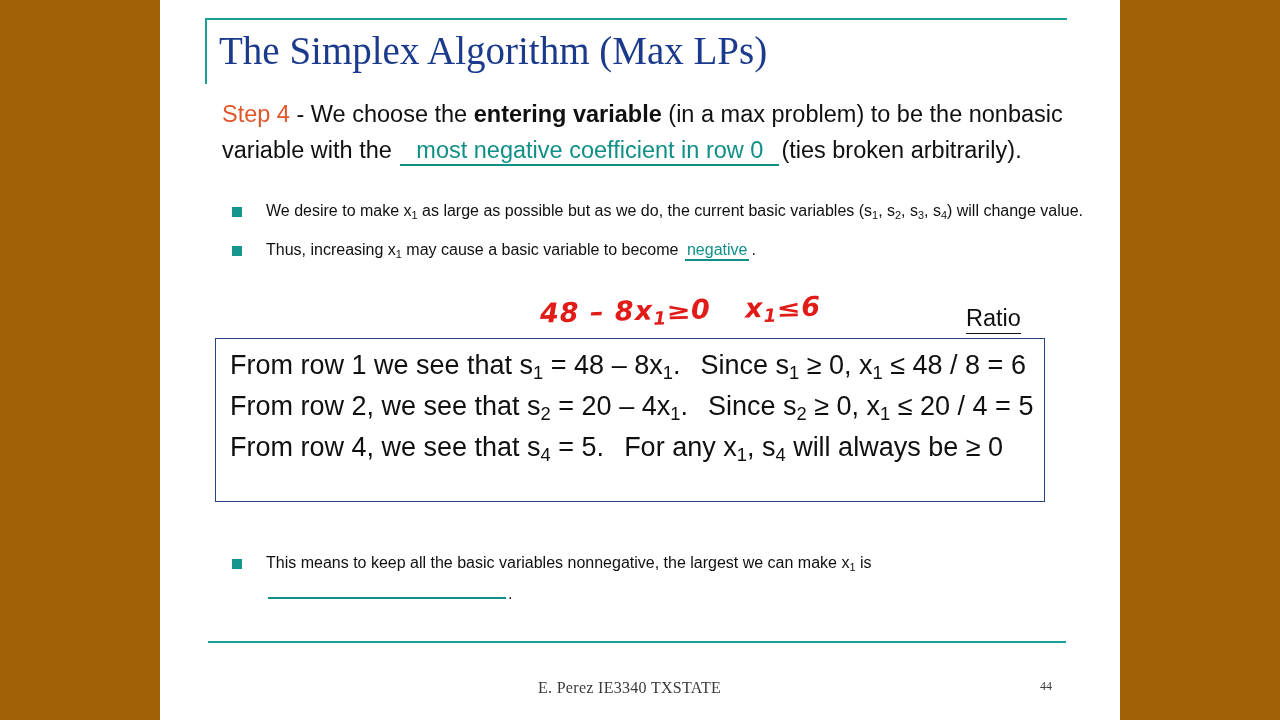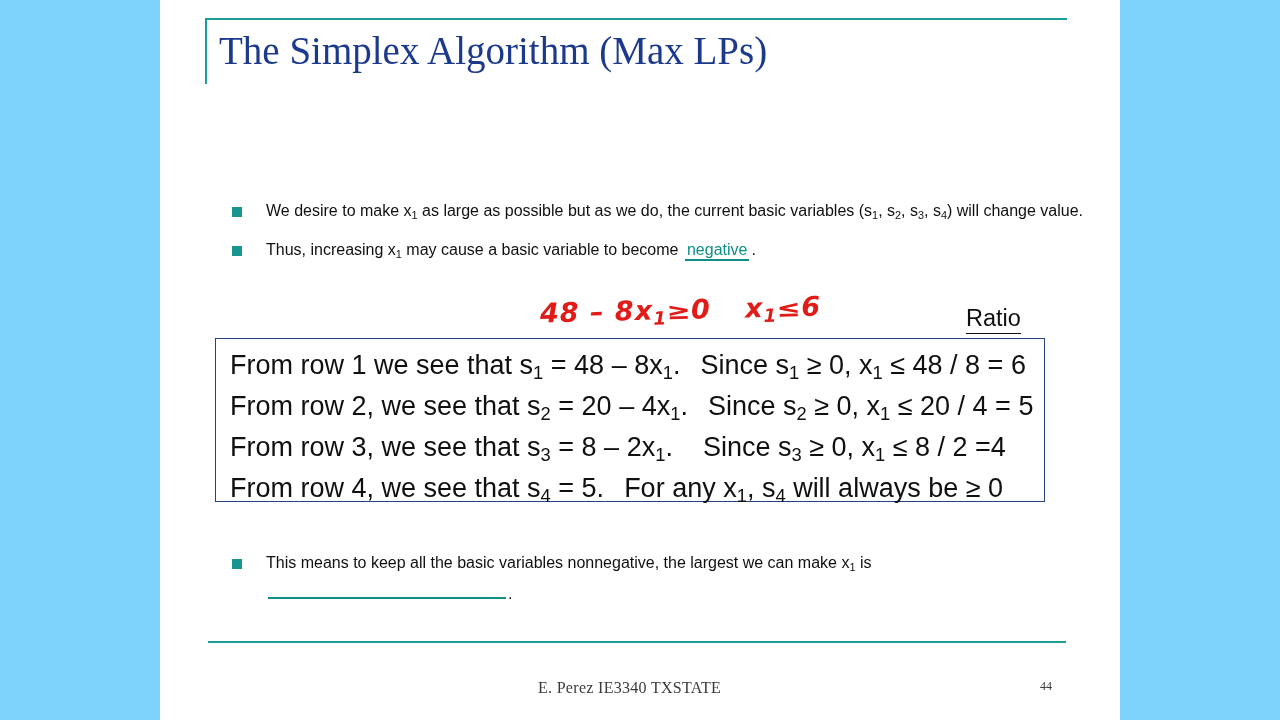--- a/index.html
+++ b/index.html
@@ -10,21 +10,21 @@
   body {
     width: 1280px;
     height: 720px;
     overflow: hidden;
     font-family: "Liberation Sans", sans-serif;
   }
   .stage {
     position: relative;
     width: 1280px;
     height: 720px;
-    background: #7dd3fc;
+    background: #a16207;
   }
   .slide {
     position: absolute;
     left: 160px;
     top: 0;
     width: 960px;
     height: 720px;
     background: #ffffff;
     overflow: hidden;
   }
@@ -209,20 +209,23 @@
 
   <div class="letterbox-left"></div>
   <div class="letterbox-right"></div>
 
   <div class="slide">
 
     <div class="title-block">
       <div class="title-text">The Simplex Algorithm (Max LPs)</div>
     </div>
 
+    <div class="para">
+      <span class="step-label">Step 4</span><span> - We choose the </span><span class="bold">entering variable</span><span> (in a max problem) to be the nonbasic variable  with the </span><span class="fill-in">most negative coefficient  in row 0</span><span>(ties broken arbitrarily).</span>
+    </div>
 
     <div class="bullets">
 
       <div class="bullet-row">
         <span class="bullet-sq"></span>
         <span><span>We desire to make x</span><sub>1</sub><span> as large as possible but as we do, the current basic variables  (s</span><sub>1</sub><span>, s</span><sub>2</sub><span>, s</span><sub>3</sub><span>, s</span><sub>4</sub><span>) will change value.</span></span>
       </div>
 
       <div class="bullet-row">
         <span class="bullet-sq"></span>
@@ -240,23 +243,20 @@
     <div class="rows-box">
 
       <div class="row-line">
         <span>From row 1 we see that s</span><sub>1</sub><span> = 48 – 8x</span><sub>1</sub><span>.</span><span class="row-gap-md"></span><span>Since s</span><sub>1</sub><span> ≥ 0, x</span><sub>1</sub><span> ≤ 48 / 8 = 6</span>
       </div>
 
       <div class="row-line">
         <span>From row 2, we see that s</span><sub>2</sub><span> = 20 – 4x</span><sub>1</sub><span>.</span><span class="row-gap-md"></span><span>Since s</span><sub>2</sub><span> ≥ 0, x</span><sub>1</sub><span> ≤ 20 / 4 = 5</span>
       </div>
 
-      <div class="row-line">
-        <span>From row 3, we see that s</span><sub>3</sub><span> = 8 – 2x</span><sub>1</sub><span>.</span><span class="row-gap-md"></span><span class="row-gap-sm"></span><span>Since s</span><sub>3</sub><span> ≥ 0, x</span><sub>1</sub><span> ≤ 8 / 2  =4</span>
-      </div>
 
       <div class="row-line">
         <span>From row 4, we see that s</span><sub>4</sub><span> = 5.</span><sub></sub><span></span><span class="row-gap-md"></span><span>For any x</span><sub>1</sub><span>,  s</span><sub>4</sub><span> will always  be ≥ 0</span>
       </div>
 
     </div>
 
     <div class="closing">
       <div class="bullet-row">
         <span class="bullet-sq"></span>

